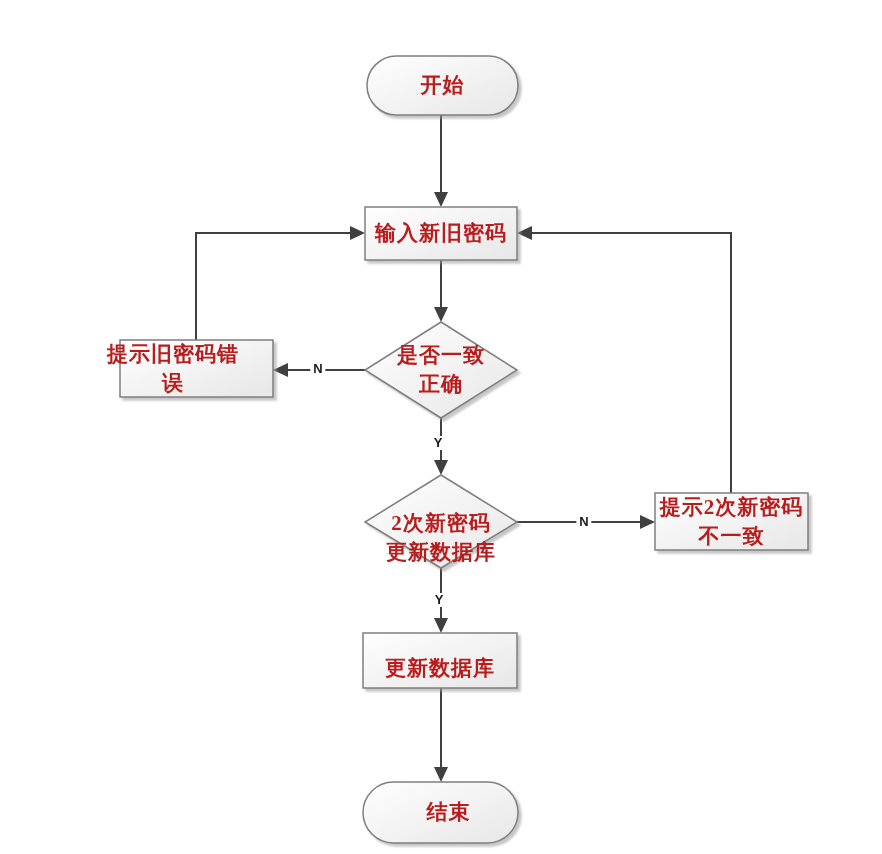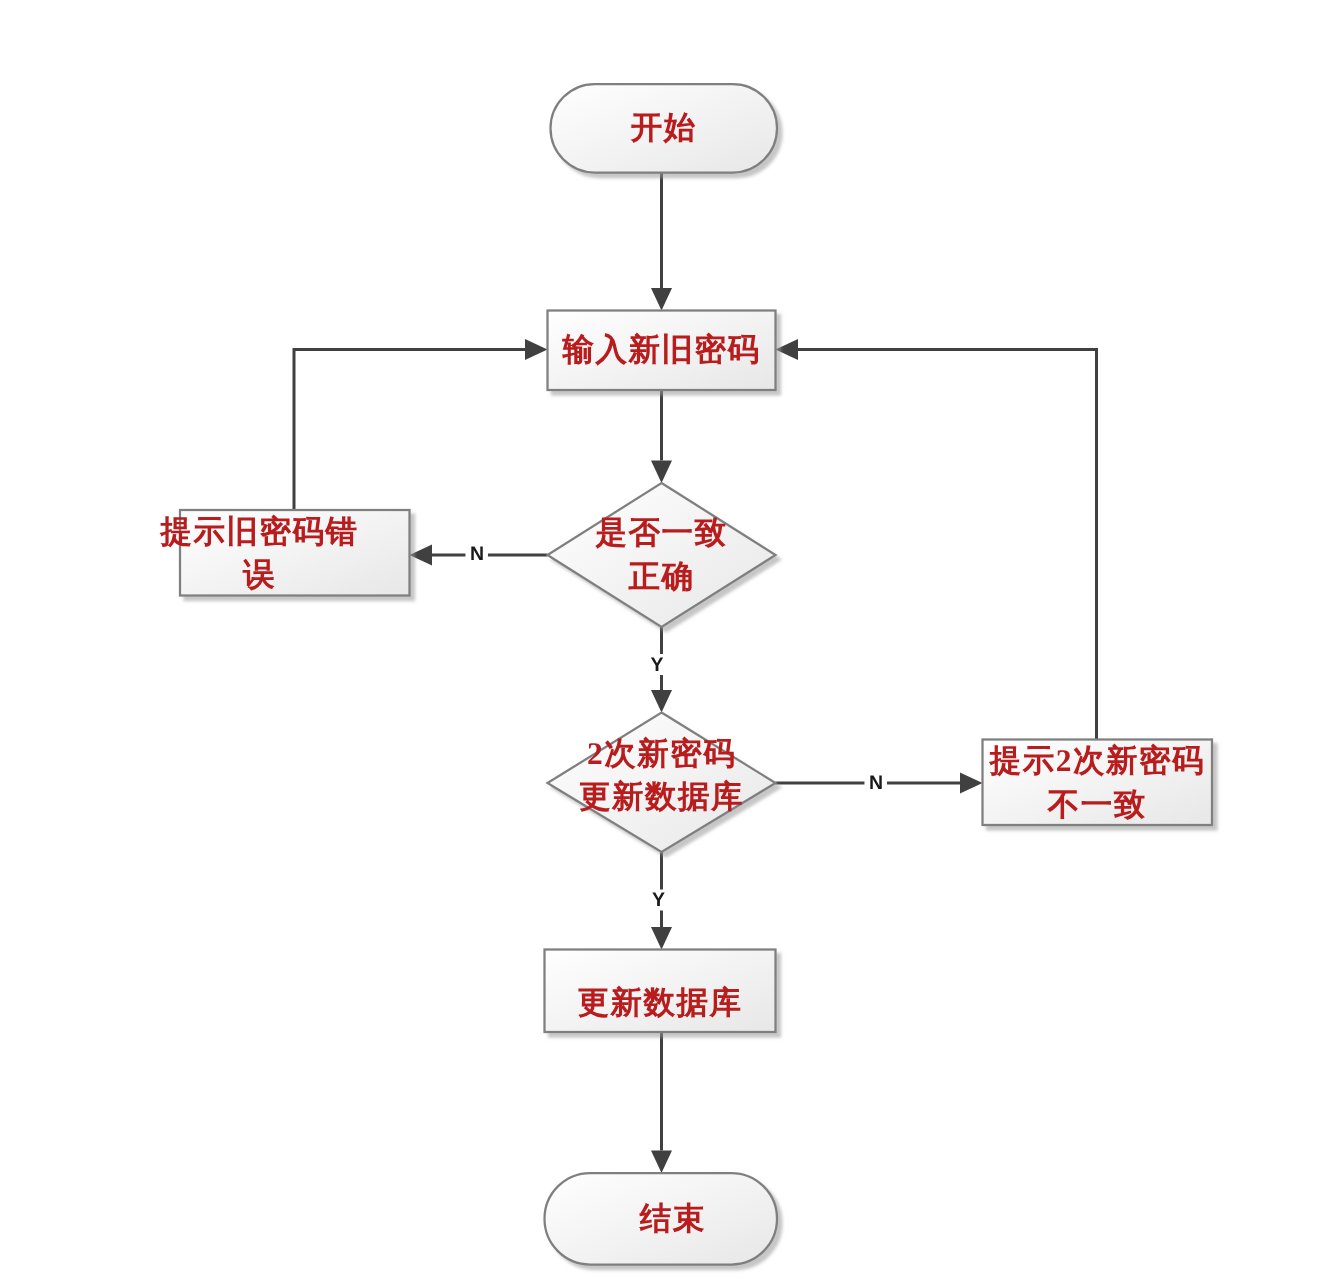--- a/index.html
+++ b/index.html
@@ -127,21 +127,21 @@
   <div class="node-label" style="left:366px; top:322px; width:150px; height:96px;">
     <span>是否一致</span>
     <span>正确</span>
   </div>
 
   <div class="node-label" style="left:104px; top:340px; width:138px; height:57px;">
     <span>提示旧密码错</span>
     <span>误</span>
   </div>
 
-  <div class="node-label" style="left:366px; top:470px; width:150px; height:93px;">
+  <div class="node-label" style="left:366px; top:491px; width:150px; height:93px;">
     <span>2次新密码</span>
     <span>更新数据库</span>
   </div>
 
   <div class="node-label" style="left:655px; top:493px; width:153px; height:57px;">
     <span>提示2次新密码</span>
     <span>不一致</span>
   </div>
 
   <div class="node-label" style="left:363px; top:633px; width:154px; height:70px;">

